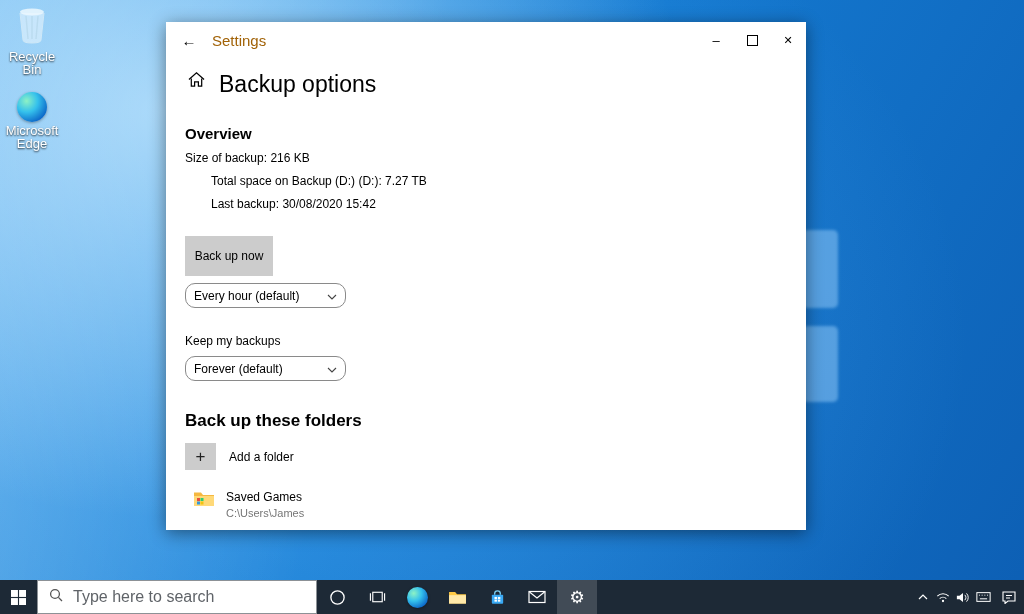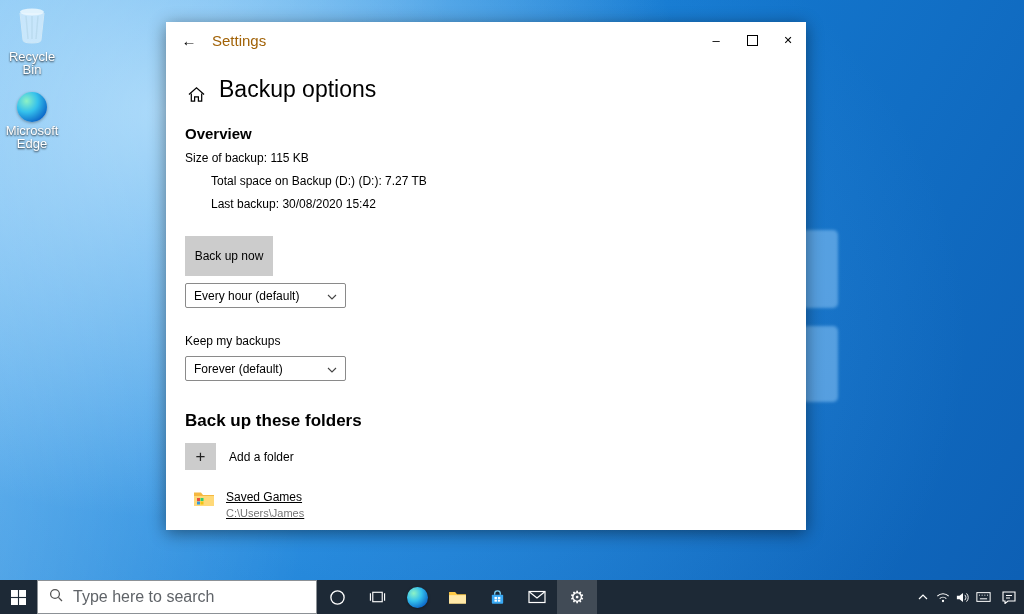--- a/index.html
+++ b/index.html
@@ -51,46 +51,46 @@
   .win-controls{margin-left:auto;display:flex;}
   .ctrl{
     width:36px;height:32px;border:none;background:none;display:flex;align-items:center;
     justify-content:center;font-size:12px;color:#000;cursor:pointer;
   }
   .min-glyph{font-size:13px;line-height:1;}
   .max-box{width:9px;height:9px;border:1px solid #000;display:block;}
   .close-glyph{font-size:11px;}
 
   .content{padding-left:19px;}
-  .page-header{display:flex;align-items:flex-end;gap:13px;margin-top:13px;height:32px;}
+  .page-header{display:flex;align-items:flex-start;gap:13px;margin-top:13px;height:32px;}
   .home-ic{margin-left:2px;display:flex;}
   .page-title{font-size:23px;font-weight:300;color:#000;}
 
   .section-heading{font-size:15px;font-weight:700;margin:22px 0 0;color:#000;}
   .info-line{font-size:12px;color:#000;margin:9px 0 0;line-height:15px;}
   .info-line.l2{margin-top:8px;margin-left:26px;}
   .backup-btn{
     margin-top:24px;width:88px;height:40px;background:#cccccc;border:none;
     font-size:12px;color:#000;font-family:inherit;cursor:pointer;display:flex;
     align-items:center;justify-content:center;
   }
   .field-label{font-size:12px;color:#000;margin-top:26px;line-height:15px;}
   .select{
-    margin-top:7px;width:143px;height:23px;border:1px solid #8a8a8a;border-radius:2px;
+    margin-top:7px;width:143px;height:23px;border:1px solid #8a8a8a;border-radius:10px;
     background:#fff;display:flex;align-items:center;justify-content:space-between;
     padding:0 8px;font-size:12px;color:#000;cursor:default;
   }
   .folders-heading{font-size:17px;font-weight:600;margin:30px 0 0;color:#000;}
   .add-folder-row{display:flex;align-items:center;gap:13px;margin-top:12px;cursor:pointer;}
   .add-btn{
     width:31px;height:27px;background:#cccccc;display:flex;align-items:center;
     justify-content:center;font-size:17px;font-weight:300;color:#222;
   }
   .add-label{font-size:12px;color:#000;}
-  .folder-item{display:flex;align-items:flex-start;gap:11px;margin-top:20px;margin-left:8px;cursor:pointer;text-decoration:underline;}
+  .folder-item{display:flex;align-items:flex-start;gap:11px;margin-top:20px;margin-left:8px;cursor:pointer;}
   .folder-texts{display:flex;flex-direction:column;}
   .folder-name{font-size:12px;color:#000;}
   .folder-path{font-size:11px;color:#767676;margin-top:3px;}
 
   
   .taskbar{
     position:absolute;left:0;bottom:0;width:1024px;height:34px;background:#1d2936;
     display:flex;align-items:stretch;z-index:5;
   }
   .tb{
@@ -162,21 +162,21 @@
         <span class="home-ic">
           <svg viewBox="0 0 20 18" width="19" height="17">
             <path d="M2 9 L10 2 L18 9" fill="none" stroke="#000" stroke-width="1.3"></path>
             <path d="M4.5 8 V16 H8 V11.5 H12 V16 H15.5 V8" fill="none" stroke="#000" stroke-width="1.3"></path>
           </svg>
         </span>
         <span class="page-title">Backup options</span>
       </div>
 
       <div class="section-heading">Overview</div>
-      <div class="info-line">Size of backup: 115 KB</div>
+      <div class="info-line">Size of backup: 216 KB</div>
       <div class="info-line l2">Total space on Backup (D:) (D:): 7.27 TB</div>
       <div class="info-line l2">Last backup: 30/08/2020 15:42</div>
       <button class="backup-btn">Back up now</button>
 
       <div class="select">
         <span>Every hour (default)</span>
         <span>
           <svg viewBox="0 0 10 6" width="10" height="6">
               <path d="M1 1 L5 5 L9 1" fill="none" stroke="#444" stroke-width="1.1"></path>
             </svg>

